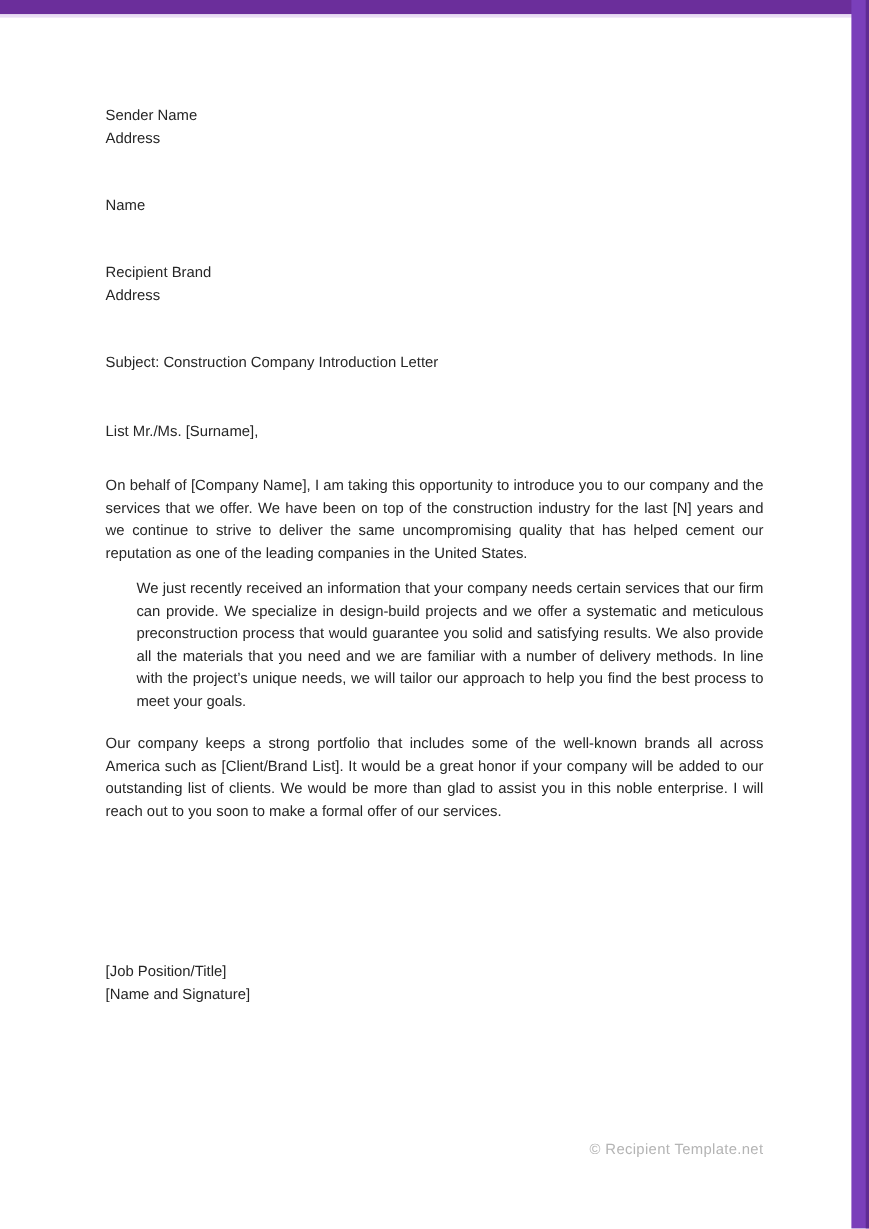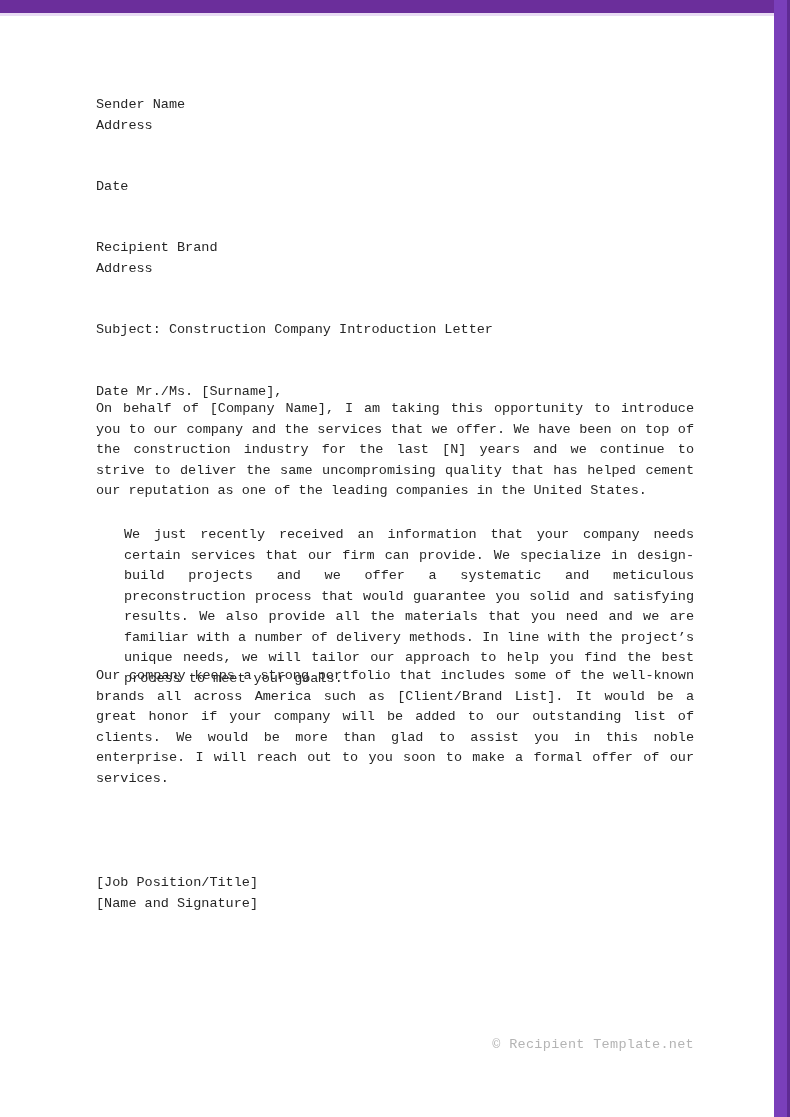--- a/index.html
+++ b/index.html
@@ -3,21 +3,21 @@
 <meta charset="utf-8">
 <style>
   * { margin: 0; padding: 0; box-sizing: border-box; }
   html, body { background: #ffffff; }
   .page {
     position: relative;
     width: 790px;
     height: 1117px;
     background: #ffffff;
     overflow: hidden;
-    font-family: Liberation Mono, monospace;
+    font-family: Liberation Sans, sans-serif;
     color: #262626;
   }
   .top-bar {
     position: absolute;
     top: 0; left: 0; right: 0;
     height: 13px;
     background: #6b2e9b;
   }
   .top-bar-fade {
     position: absolute;
@@ -45,21 +45,21 @@
     right: 96px;
     font-size: 13.5px;
     line-height: 20.5px;
   }
   .para { text-align: justify; }
   .sender-block    { top: 95px; }
   .date-line       { top: 177px; }
   .recipient-block { top: 238px; }
   .subject-line    { top: 320px; }
   .salutation      { top: 382px; }
-  .para-1          { top: 399px; }
+  .para-1          { top: 431px; }
   .para-2          { top: 525px; margin-left: 28px; }
   .para-3          { top: 666px; }
   .closing         { top: 790px; }
   .signature-block { top: 873px; }
   .footer {
     position: absolute;
     top: 1036px;
     right: 96px;
     font-size: 13.5px;
     line-height: 18px;
@@ -75,30 +75,30 @@
   <div class="top-bar"></div>
   <div class="top-bar-fade"></div>
   <div class="right-bar"></div>
   <div class="right-bar-edge"></div>
 
   <div class="block sender-block">
     <div>Sender Name</div>
     <div>Address</div>
   </div>
 
-  <div class="block date-line">Date</div>
+  <div class="block date-line">Name</div>
 
   <div class="block recipient-block">
     <div>Recipient Brand</div>
     <div>Address</div>
   </div>
 
   <div class="block subject-line">Subject: Construction Company Introduction Letter</div>
 
-  <div class="block salutation">Date Mr./Ms. [Surname],</div>
+  <div class="block salutation">List Mr./Ms. [Surname],</div>
 
   <div class="block para para-1">On behalf of [Company Name], I am taking this opportunity to introduce you to our company and the services that we offer. We have been on top of the construction industry for the last [N] years and we continue to strive to deliver the same uncompromising quality that has helped cement our reputation as one of the leading companies in the United States.</div>
 
   <div class="block para para-2">We just recently received an information that your company needs certain services that our firm can provide. We specialize in design-build projects and we offer a systematic and meticulous preconstruction process that would guarantee you solid and satisfying results. We also provide all the materials that you need and we are familiar with a number of delivery methods. In line with the project’s unique needs, we will tailor our approach to help you find the best process to meet your goals.</div>
 
   <div class="block para para-3">Our company keeps a strong portfolio that includes some of the well-known brands all across America such as [Client/Brand List]. It would be a great honor if your company will be added to our outstanding list of clients. We would be more than glad to assist you in this noble enterprise. I will reach out to you soon to make a formal offer of our services.</div>
 
 
   <div class="block signature-block">
     <div>[Job Position/Title]</div>

